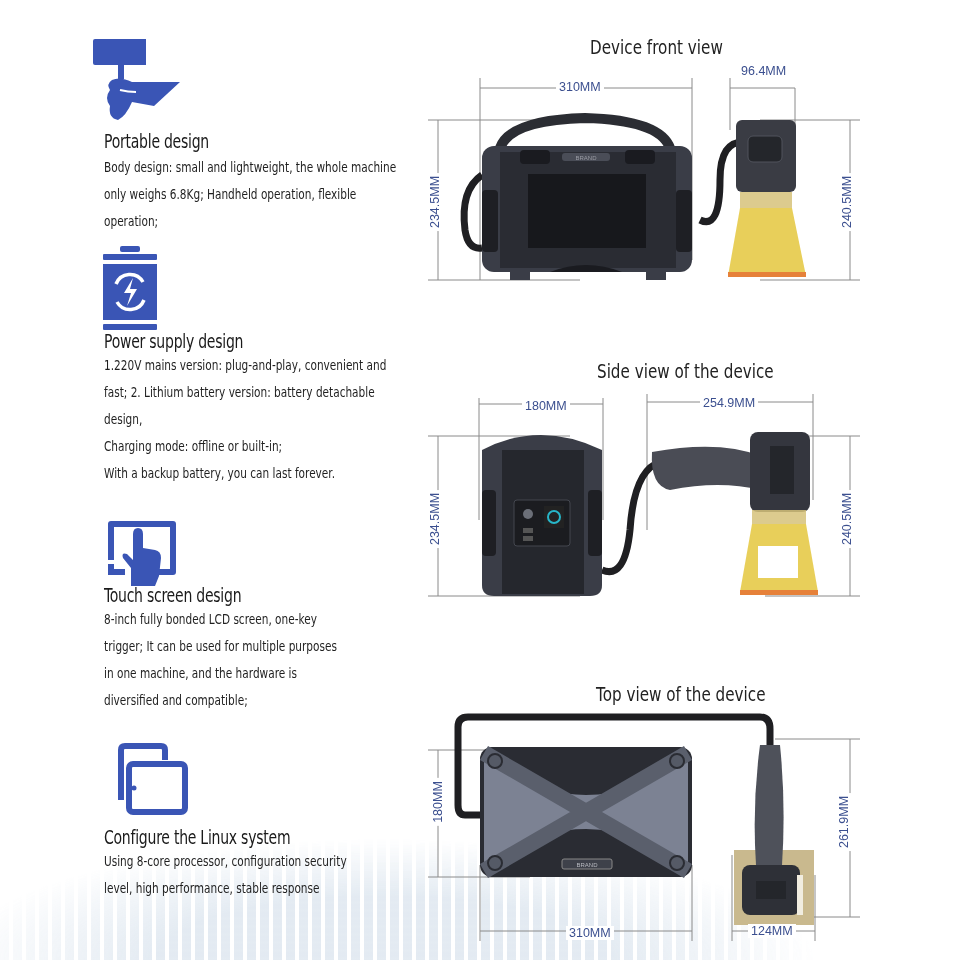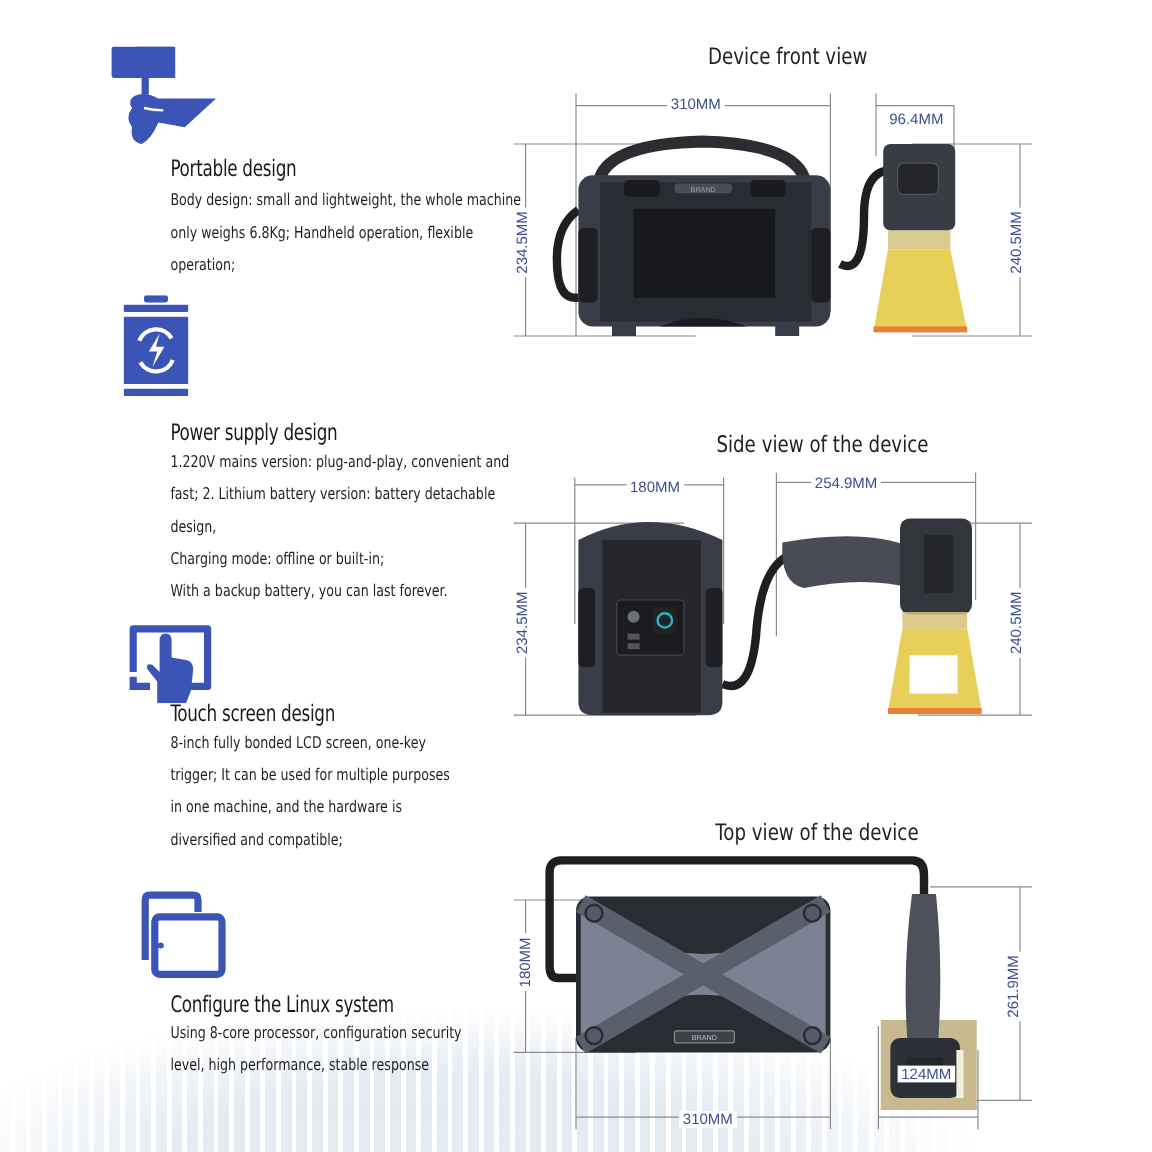--- a/index.html
+++ b/index.html
@@ -10,21 +10,21 @@
   }
   .bgmap {
     position: absolute; left: 0; top: 780px; width: 960px; height: 180px;
     background-image:
       repeating-linear-gradient(90deg, rgba(180,200,220,0.45) 0 9px, transparent 9px 13px),
       repeating-linear-gradient(0deg, rgba(180,200,220,0.0) 0 3px, #fff 3px 8px);
     -webkit-mask-image: radial-gradient(ellipse 60% 90% at 40% 100%, #000 40%, transparent 75%);
     mask-image: radial-gradient(ellipse 60% 90% at 40% 100%, #000 40%, transparent 75%);
     opacity: 0.8;
   }
-  .feature { position: absolute; left: 104px; width: 320px; margin-left: 38px; }
+  .feature { position: absolute; left: 104px; width: 320px; }
   .feat-title {
     font-family: "DejaVu Sans Condensed", "DejaVu Sans", sans-serif;
     font-stretch: condensed;
     font-size: 19px; color: #1a1a1a; letter-spacing: -0.3px;
     transform: scaleX(0.82); transform-origin: left;
     white-space: nowrap;
   }
   .feat-body {
     font-family: "DejaVu Sans", sans-serif;
     font-size: 13.5px; line-height: 27px; color: #1f1f1f;
@@ -69,21 +69,21 @@
 
 <svg class="icon" style="left:103px;top:246px" width="54" height="86" viewBox="0 0 54 86">
   <rect x="17" y="0" width="20" height="6" rx="2" fill="#3a55b5"></rect>
   <rect x="0" y="8" width="54" height="6" rx="1" fill="#3a55b5"></rect>
   <rect x="0" y="18" width="54" height="56" fill="#3a55b5"></rect>
   <rect x="0" y="78" width="54" height="6" rx="1" fill="#3a55b5"></rect>
   <path d="M13 38 A15 15 0 0 1 40 36" stroke="#fff" stroke-width="3.5" fill="none"></path>
   <path d="M41 54 A15 15 0 0 1 14 56" stroke="#fff" stroke-width="3.5" fill="none"></path>
   <path d="M30 32 L21 47 L28 47 L24 60 L34 43 L27 43 Z" fill="#fff"></path>
 </svg>
-<div class="feature" style="top:350px">
+<div class="feature" style="top:330px">
   <div class="feat-title">Power supply design</div>
   <div class="feat-body" style="margin-top:0px">
     <div>1.220V mains version: plug-and-play, convenient and</div>
     <div>fast; 2. Lithium battery version: battery detachable</div>
     <div>design,</div>
     <div>Charging mode: offline or built-in;</div>
     <div>With a backup battery, you can last forever.</div>
   </div>
 </div>
 
@@ -152,21 +152,21 @@
   <rect x="90" y="200" width="20" height="10" fill="#3a3d47"></rect>
   <rect x="226" y="200" width="20" height="10" fill="#3a3d47"></rect>
 
   <rect x="316" y="50" width="60" height="72" rx="6" fill="#3a3c44"></rect>
   <rect x="328" y="66" width="34" height="26" rx="5" fill="#24262b" stroke="#50535c"></rect>
   <path d="M320 122 L372 122 L372 138 L320 138 Z" fill="#d6c27a" opacity="0.85"></path>
   <path d="M320 138 L372 138 L386 206 L308 206 Z" fill="#e8cf5a"></path>
   <rect x="308" y="202" width="78" height="5" fill="#e6813a"></rect>
 </svg>
 <div class="dim" style="left:556px;top:80px">310MM</div>
-<div class="dim" style="left:738px;top:92px">96.4MM</div>
+<div class="dim" style="left:738px;top:64px">96.4MM</div>
 <div class="dim dimv" style="left:406px;top:195px">234.5MM</div>
 <div class="dim dimv" style="left:818px;top:195px">240.5MM</div>
 
 <div class="view-title" style="left:597px;top:360px">Side view of the device</div>
 
 <svg style="position:absolute;left:420px;top:390px" width="450" height="220" viewBox="0 0 450 220">
   <g stroke="#8a8a8a" stroke-width="1" fill="none">
     <line x1="59" y1="8" x2="59" y2="130"></line>
     <line x1="59" y1="14" x2="183" y2="14"></line>
     <line x1="183" y1="8" x2="183" y2="130"></line>
@@ -196,21 +196,21 @@
 
   <path d="M232 62 Q300 50 340 66 L340 100 Q300 90 250 100 Q230 96 232 62 Z" fill="#4a4c55"></path>
   <rect x="330" y="42" width="60" height="80" rx="8" fill="#34363e"></rect>
   <rect x="350" y="56" width="24" height="48" fill="#24262b"></rect>
   <path d="M332 120 L386 120 L386 134 L332 134 Z" fill="#d6c27a" opacity="0.85"></path>
   <path d="M332 134 L386 134 L398 202 L320 202 Z" fill="#e8cf5a"></path>
   <rect x="338" y="156" width="40" height="32" fill="#ffffff"></rect>
   <rect x="320" y="200" width="78" height="5" fill="#e6813a"></rect>
 </svg>
 <div class="dim" style="left:522px;top:399px">180MM</div>
-<div class="dim" style="left:676px;top:396px">254.9MM</div>
+<div class="dim" style="left:700px;top:396px">254.9MM</div>
 <div class="dim dimv" style="left:406px;top:512px">234.5MM</div>
 <div class="dim dimv" style="left:818px;top:512px">240.5MM</div>
 
 <div class="view-title" style="left:596px;top:683px">Top view of the device</div>
 
 <svg style="position:absolute;left:420px;top:705px" width="450" height="250" viewBox="0 0 450 250">
   <g stroke="#8a8a8a" stroke-width="1" fill="none">
     <line x1="8" y1="45" x2="110" y2="45"></line>
     <line x1="18" y1="45" x2="18" y2="172"></line>
     <line x1="8" y1="172" x2="110" y2="172"></line>
@@ -238,14 +238,14 @@
   <text x="167" y="162" font-size="6" fill="#b8bac0" text-anchor="middle" font-family="Liberation Sans, sans-serif">BRAND</text>
 
   <rect x="314" y="145" width="80" height="75" fill="#c9b98e"></rect>
   <path d="M340 40 L360 40 Q366 100 362 160 L336 160 Q332 100 340 40 Z" fill="#4e515a"></path>
   <rect x="322" y="160" width="58" height="50" rx="8" fill="#2e3037"></rect>
   <rect x="336" y="176" width="30" height="18" fill="#24262b"></rect>
   <rect x="377" y="170" width="6" height="40" fill="#f1ede0"></rect>
 </svg>
 <div class="dim dimv" style="left:414px;top:795px">180MM</div>
 <div class="dim" style="left:566px;top:926px">310MM</div>
-<div class="dim" style="left:748px;top:888px">124MM</div>
+<div class="dim" style="left:748px;top:924px">124MM</div>
 <div class="dim dimv" style="left:815px;top:815px">261.9MM</div>
 
 </body></html>

